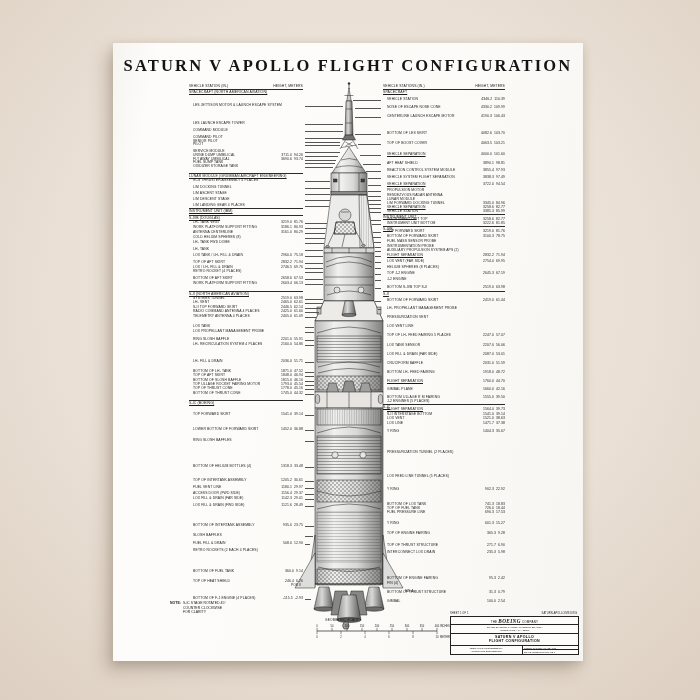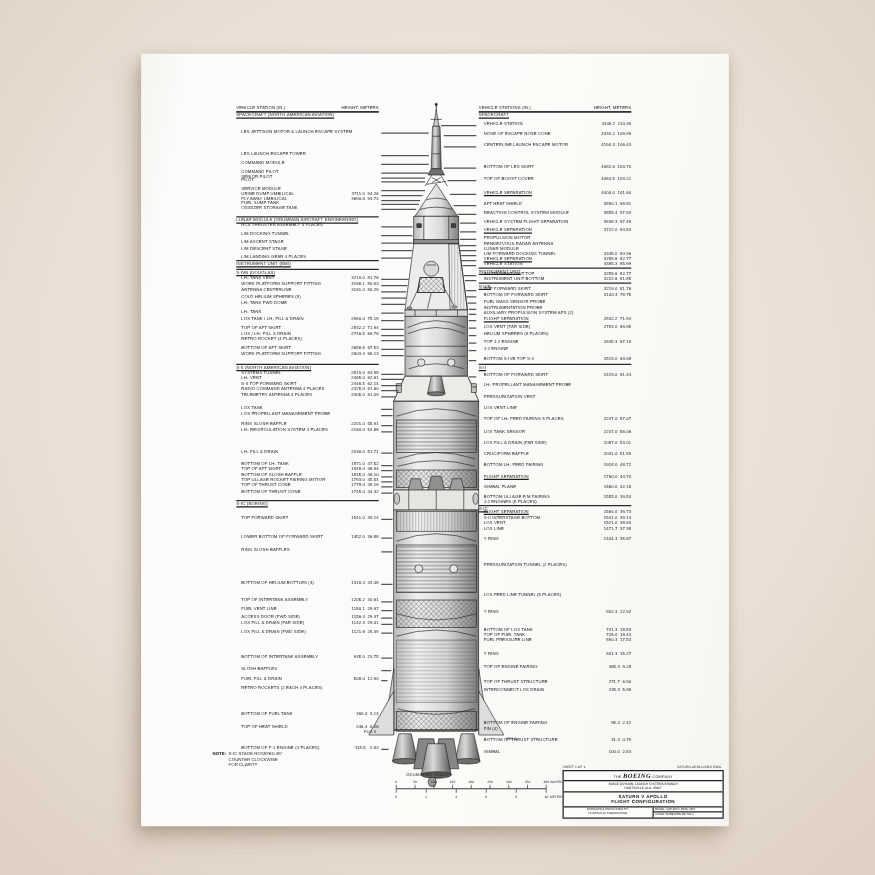--- a/index.html
+++ b/index.html
@@ -49,20 +49,21 @@
   .tb-cell-r div{padding:.7px 1.5px;}
   .tb-cell-r div:first-child{border-bottom:.7px solid #222;}
   svg text{font-family:"Liberation Sans", sans-serif;}
 </style>
 </head>
 <body>
 
 <div class="stage">
   <div class="poster">
 
+    <div class="poster-title">SATURN V APOLLO FLIGHT CONFIGURATION</div>
 
     <svg style="position:absolute;left:0;top:0;" width="470" height="618" viewBox="0 0 470 618">
       <defs>
         <linearGradient id="gBody" x1="0" y1="0" x2="1" y2="0">
           <stop offset="0" stop-color="#b9b9b9"></stop>
             <stop offset=".28" stop-color="#f1f1ef"></stop>
           <stop offset=".62" stop-color="#d8d8d6"></stop>
             <stop offset="1" stop-color="#7e7e7c"></stop>
         </linearGradient>
         <linearGradient id="gDark" x1="0" y1="0" x2="1" y2="0">

